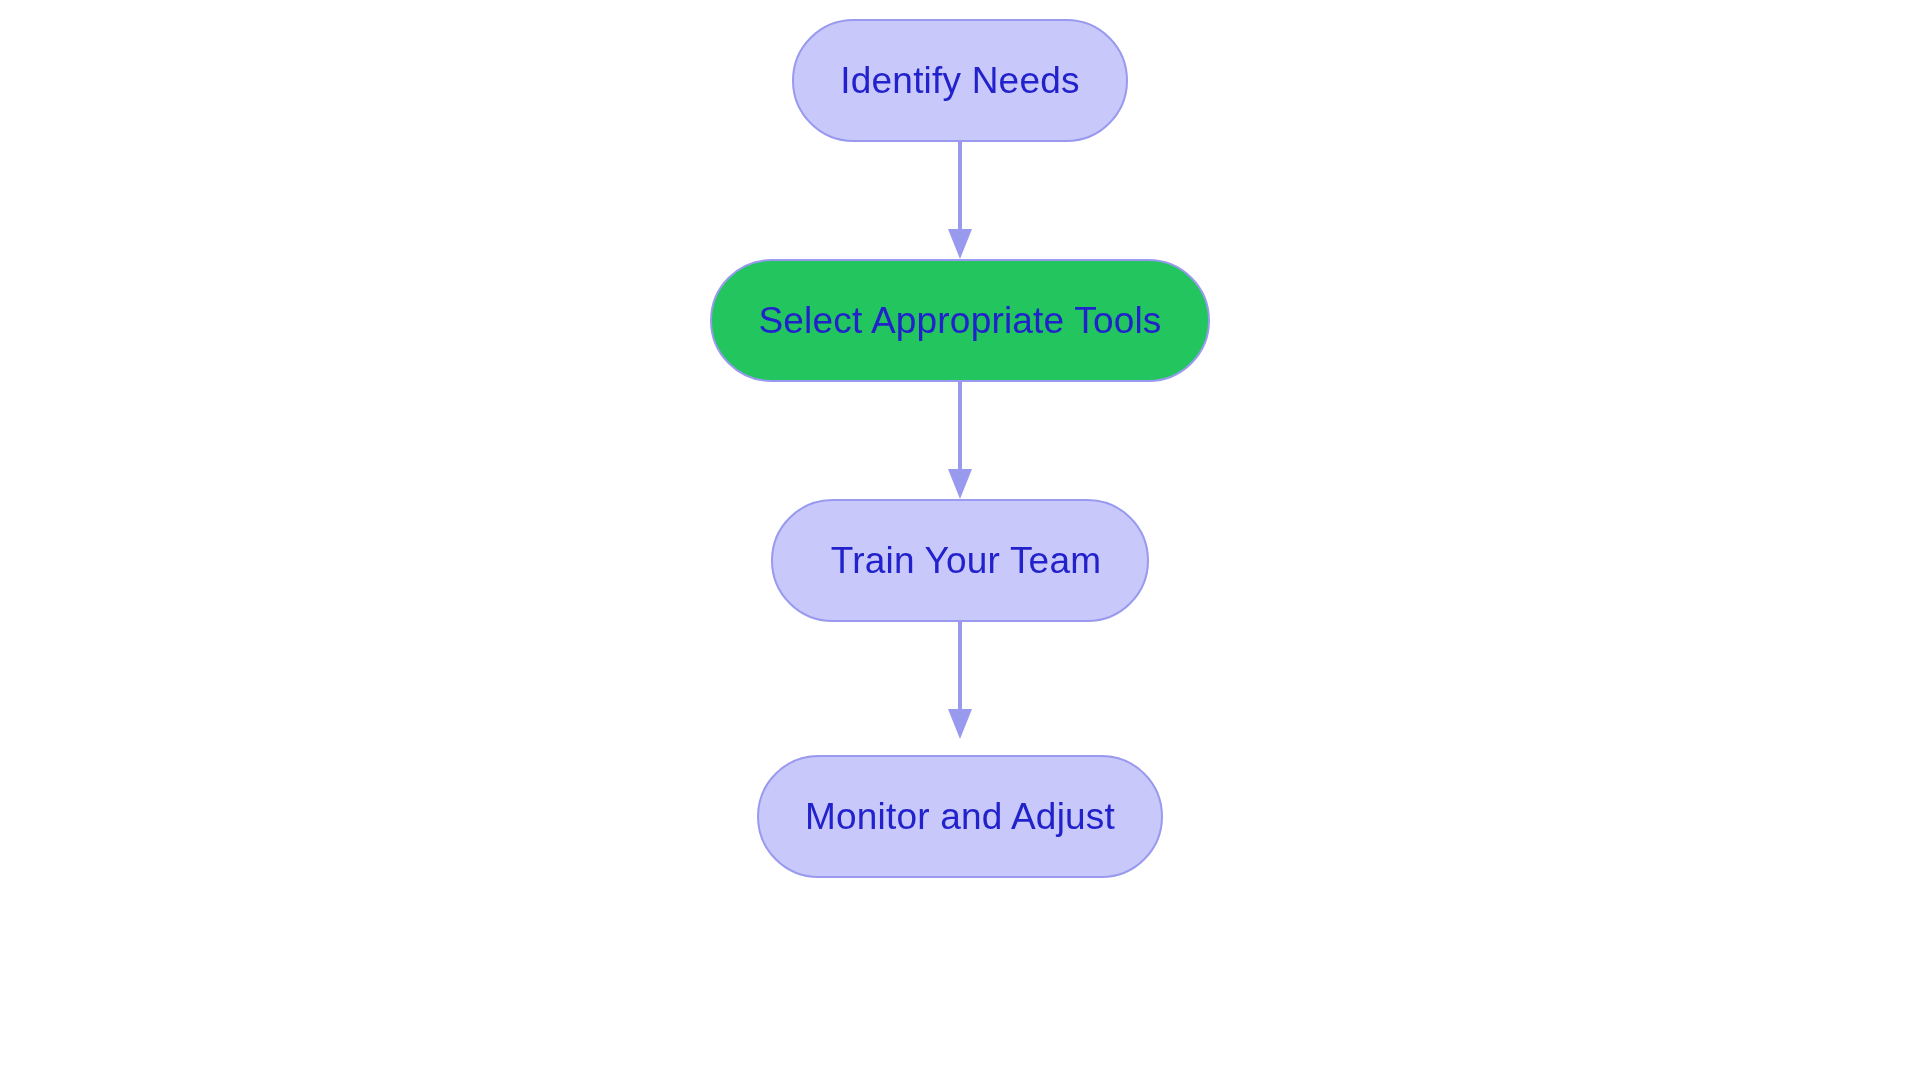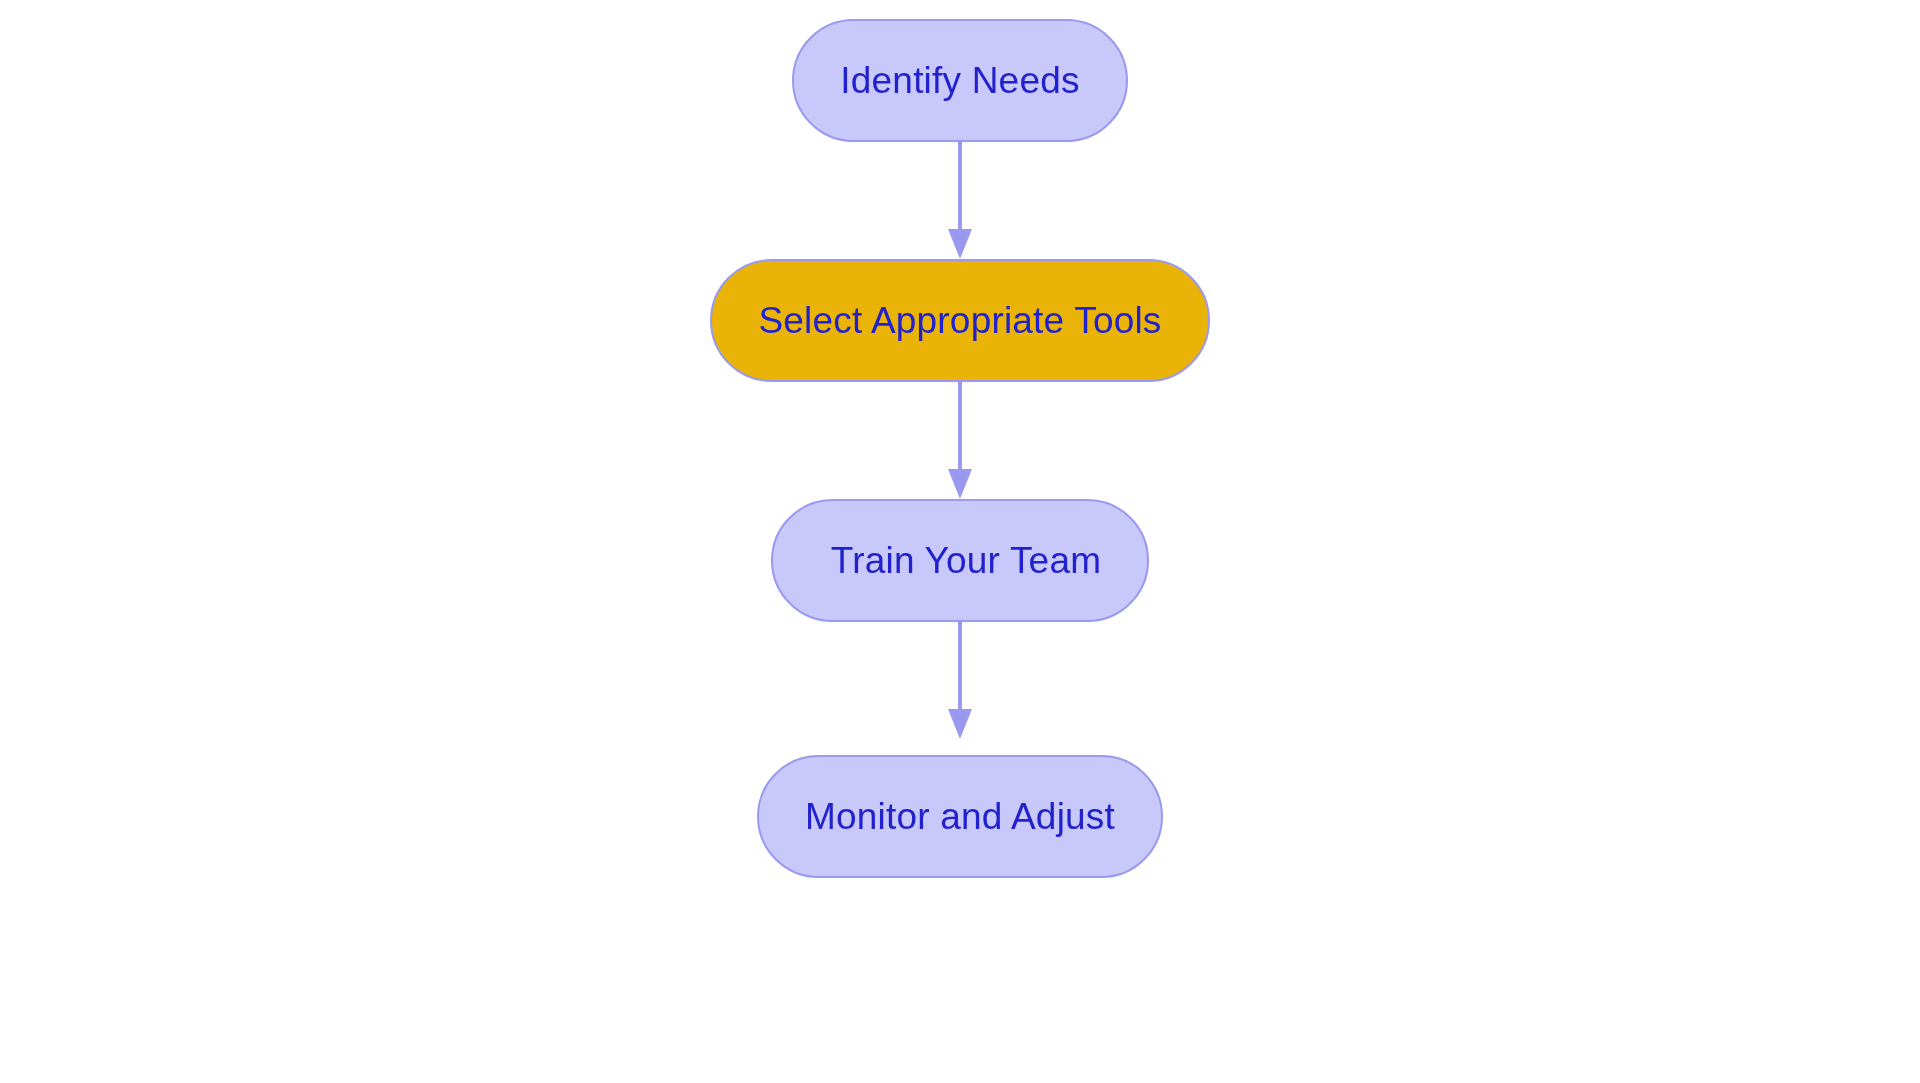--- a/index.html
+++ b/index.html
@@ -100,21 +100,21 @@
 
     <div class="node" style="background: rgb(200, 200, 250); border-color: rgb(153, 153, 239);">
       <span class="node-label" style="color: rgb(34, 34, 204);">Identify Needs</span>
     </div>
 
     <div class="connector">
       <span class="conn-line" style="background: rgb(153, 153, 239);"></span>
       <span class="conn-head" style="border-top-color: rgb(153, 153, 239);"></span>
     </div>
 
-    <div class="node" style="background: #eab308; border-color: rgb(153, 153, 239); align-items: center;">
+    <div class="node" style="background: #22c55e; border-color: rgb(153, 153, 239); align-items: center;">
       <span class="node-label" style="color: rgb(34, 34, 204);">Select Appropriate Tools</span>
     </div>
 
     <div class="connector">
       <span class="conn-line" style="background: rgb(153, 153, 239);"></span>
       <span class="conn-head" style="border-top-color: rgb(153, 153, 239);"></span>
     </div>
 
     <div class="node" style="background: rgb(200, 200, 250); border-color: rgb(153, 153, 239);">
       <span class="node-label" style="color: rgb(34, 34, 204); margin-left: 12px;">Train Your Team</span>

